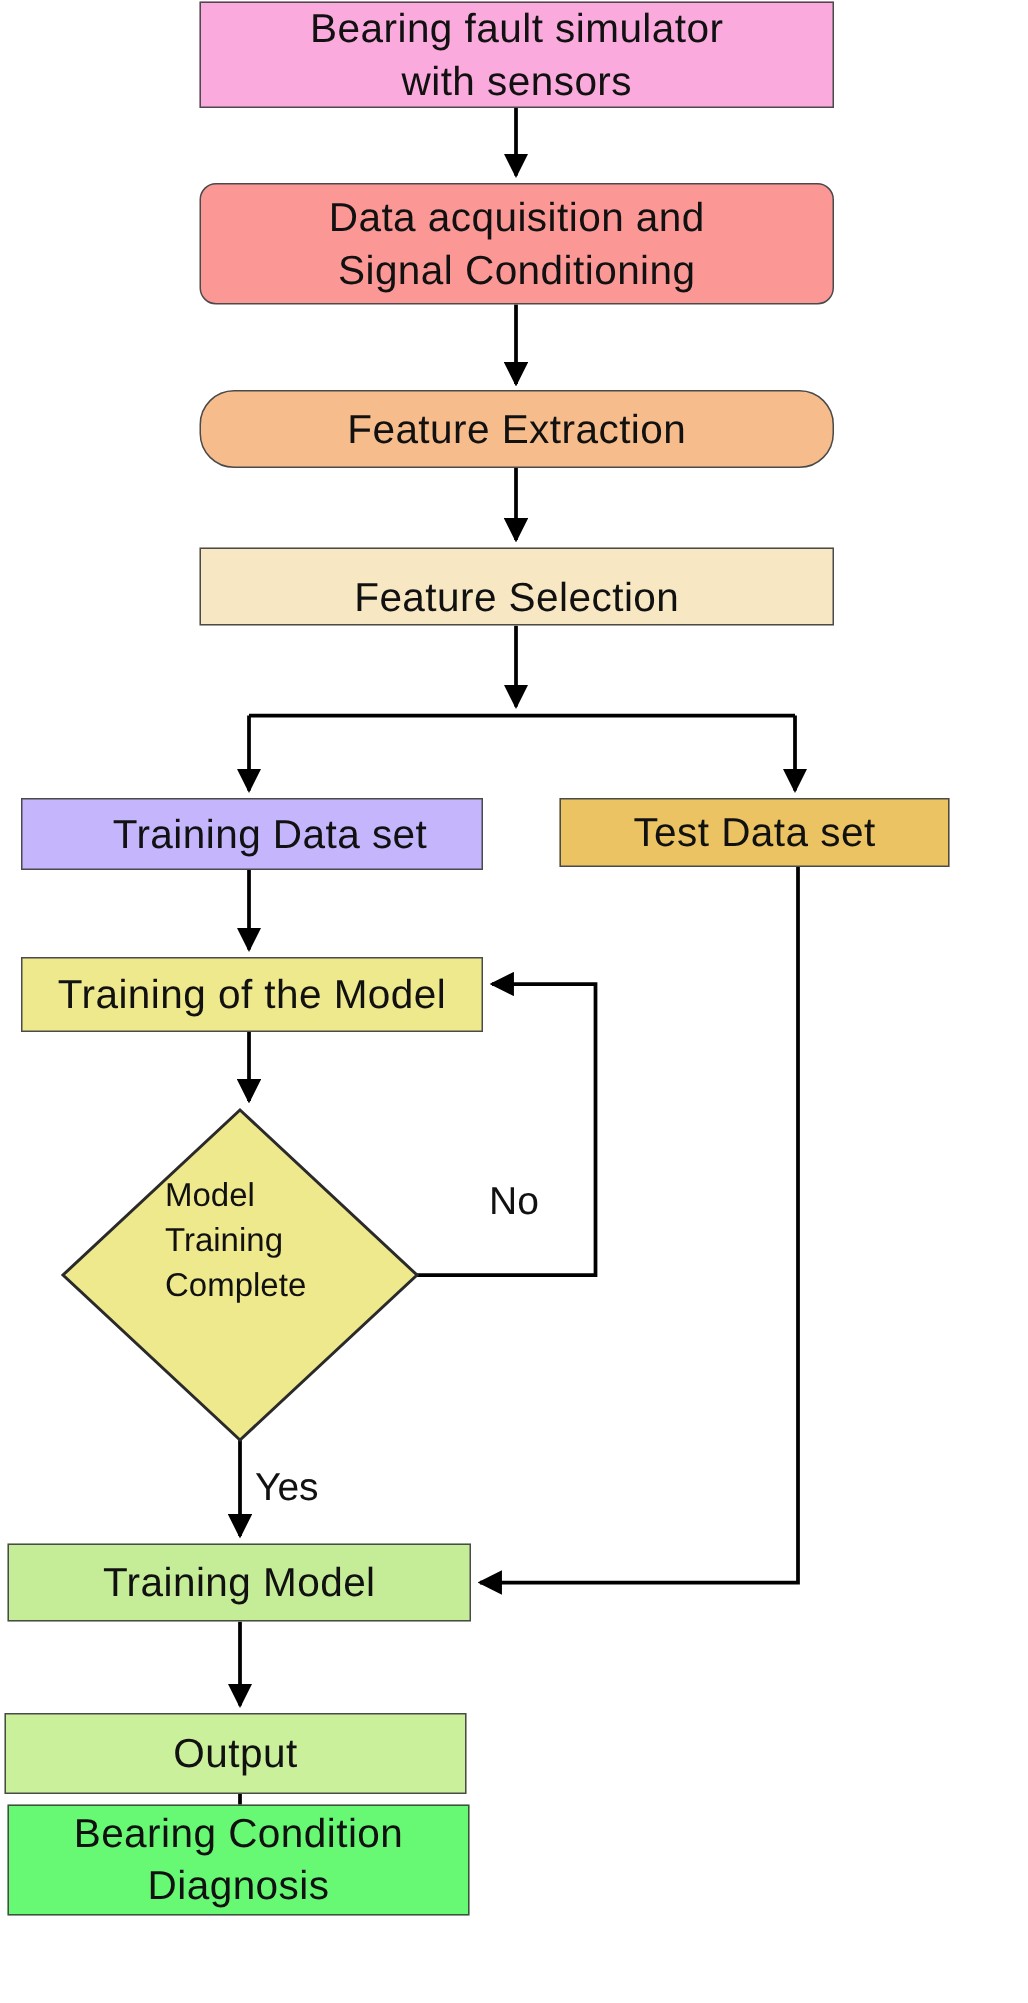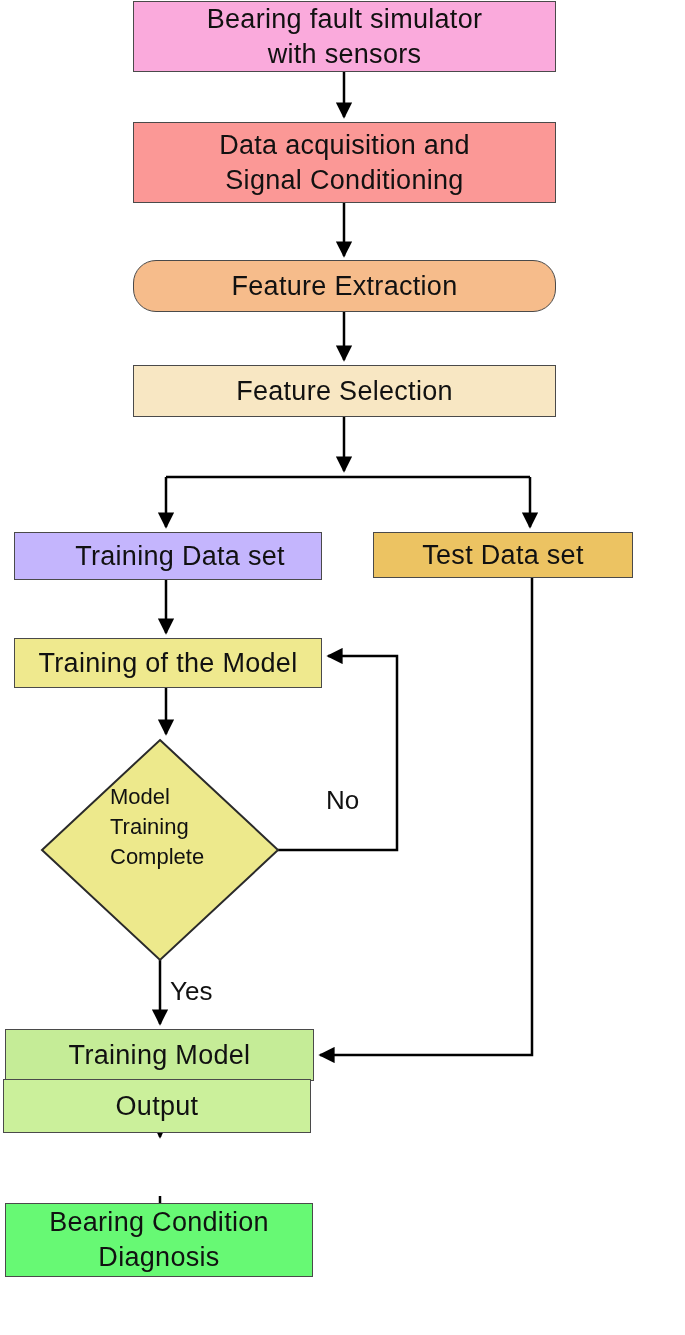--- a/index.html
+++ b/index.html
@@ -27,26 +27,26 @@
     align-items: center;
     text-align: center;
     font-size: 27px;
     line-height: 35px;
     letter-spacing: 0.3px;
   }
   .node .line { display: block; white-space: nowrap; }
   #n-simulator   { left: 133px; top: 1px;    width: 423px; height: 71px; }
   #n-daq         { left: 133px; top: 122px;  width: 423px; height: 81px; }
   #n-fext        { left: 133px; top: 260px;  width: 423px; height: 52px; }
-  #n-fsel        { left: 133px; top: 365px;  width: 423px; height: 52px; }
+  #n-fsel        { left: 133px; top: 365px;  width: 423px; height: 52px; justify-content: flex-end; }
   #n-traindata   { left: 14px;  top: 532px;  width: 308px; height: 48px; }
   #n-testdata    { left: 373px; top: 532px;  width: 260px; height: 46px; }
   #n-trainmodel1 { left: 14px;  top: 638px;  width: 308px; height: 50px; }
   #n-trainmodel2 { left: 5px;   top: 1029px; width: 309px; height: 52px; }
-  #n-output      { left: 3px;   top: 1079px; width: 308px; height: 54px; }
+  #n-output      { left: 3px;   top: 1142px; width: 308px; height: 54px; }
   #n-diagnosis   { left: 5px;   top: 1203px; width: 308px; height: 74px; }
   #decision-text {
     position: absolute;
     left: 110px; top: 782px;
     width: 140px;
     text-align: left;
     font-size: 22px;
     line-height: 30px;
   }
   .edge-label {
@@ -86,21 +86,21 @@
       <path d="M160,1196 V1254" marker-end="url(#arrow)"></path>
       <polygon points="160,740 278,850 160,960 42,850" stroke="#2a2a2a" stroke-width="2" fill="#ede98c"></polygon>
     </g>
   </svg>
 
   <div class="node" id="n-simulator" style="background: rgb(250, 170, 220);">
     <span class="line">Bearing fault simulator</span>
     <span class="line">with sensors</span>
   </div>
 
-  <div class="node" id="n-daq" style="background: rgb(251, 152, 150);">
+  <div class="node" id="n-daq" style="background: rgb(251, 152, 150); border-radius: 11px;">
     <span class="line">Data acquisition and</span>
     <span class="line">Signal Conditioning</span>
   </div>
 
   <div class="node" id="n-fext" style="background: rgb(246, 188, 139); border-radius: 23px;">
     <span class="line">Feature Extraction</span>
   </div>
 
   <div class="node" id="n-fsel" style="background: rgb(248, 231, 195);">
     <span class="line">Feature Selection</span>

